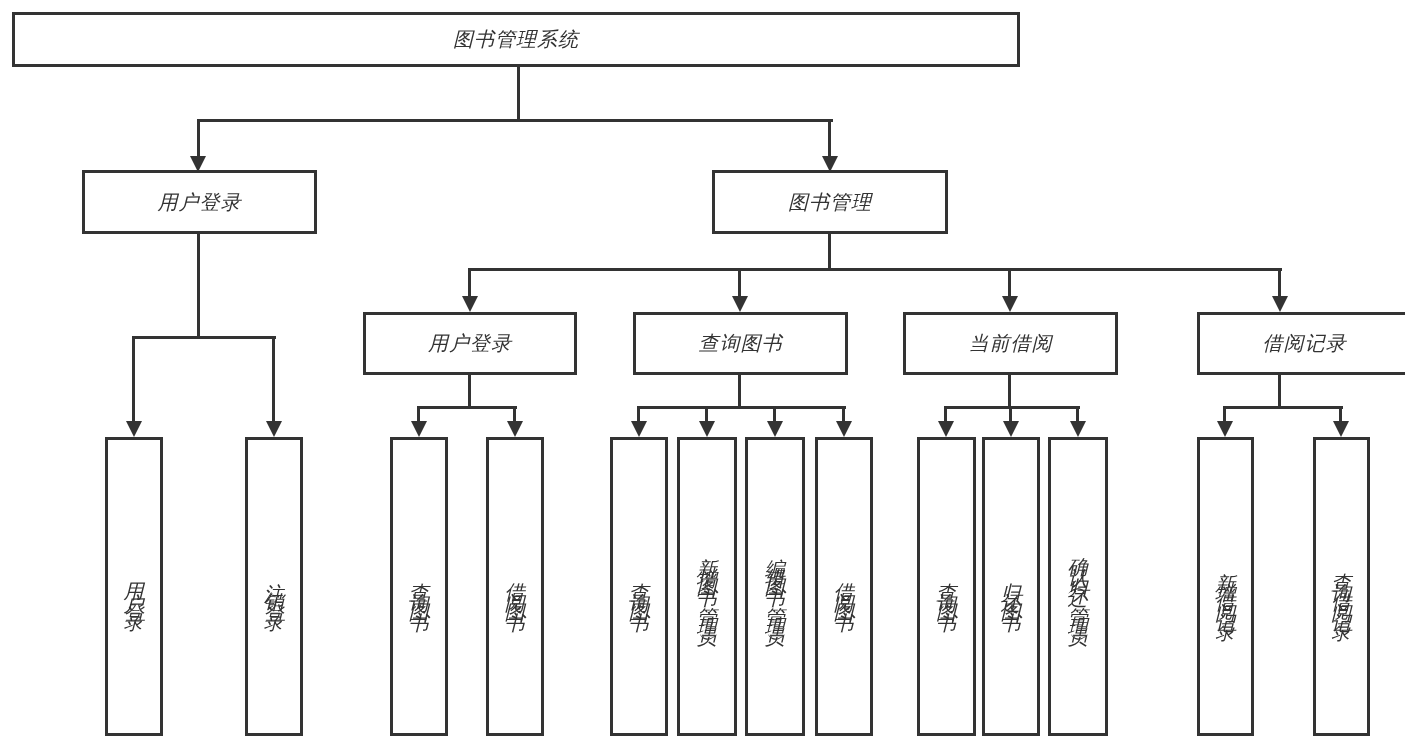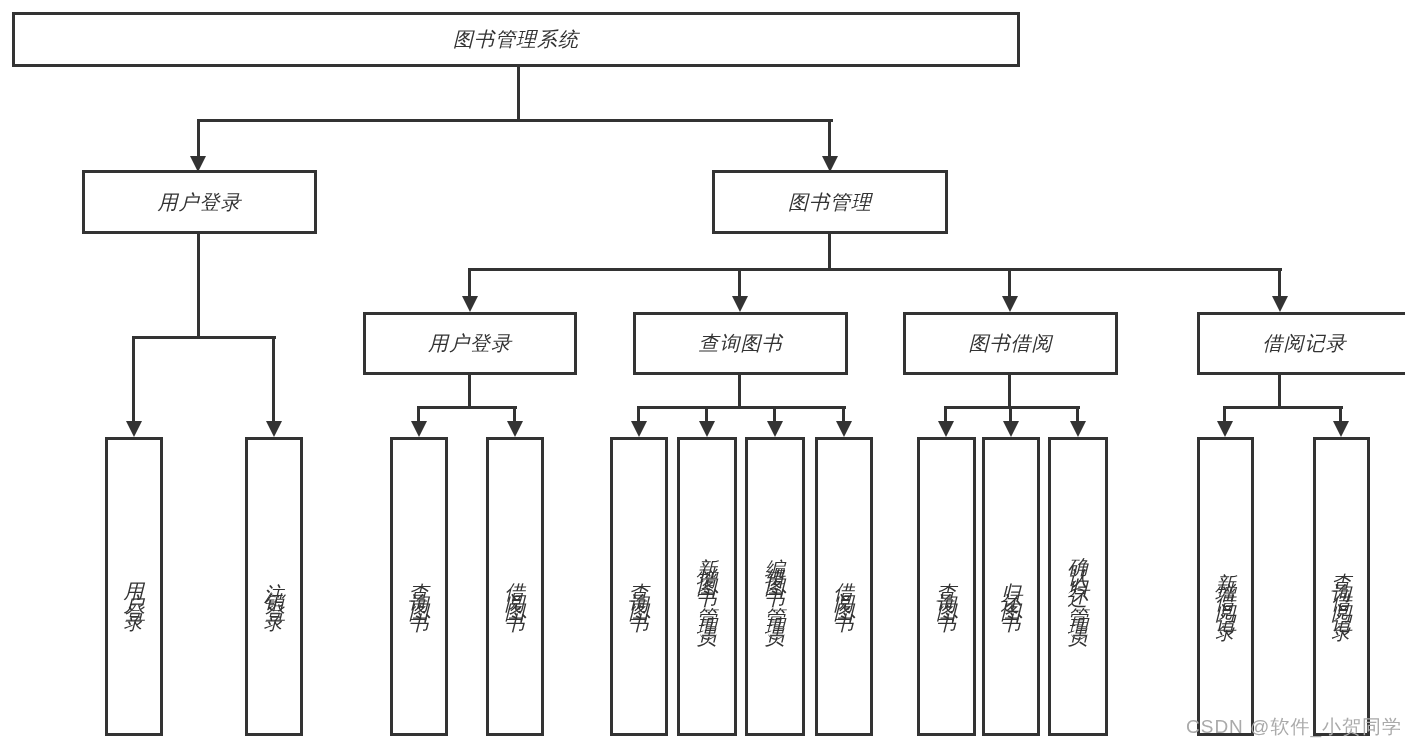--- a/index.html
+++ b/index.html
@@ -92,21 +92,21 @@
   <div class="vline" style="left:1278px; top:268px; width:3px; height:30px;"></div>
   <div class="arrow" style="left:1272px; top:296px;"></div>
 
   <div class="box" style="left:363px; top:312px; width:214px; height:63px;">
     <span>用户登录</span>
   </div>
   <div class="box" style="left:633px; top:312px; width:215px; height:63px;">
     <span>查询图书</span>
   </div>
   <div class="box" style="left:903px; top:312px; width:215px; height:63px;">
-    <span>图书借阅</span>
+    <span>当前借阅</span>
   </div>
   <div class="box" style="left:1173px; top:312px; width:215px; height:63px;margin-left:24px;">
     <span>借阅记录</span>
   </div>
 
   <div class="vline" style="left:468px; top:375px; width:3px; height:34px;"></div>
   <div class="vline" style="left:738px; top:375px; width:3px; height:34px;"></div>
   <div class="vline" style="left:1008px; top:375px; width:3px; height:34px;"></div>
   <div class="vline" style="left:1278px; top:375px; width:3px; height:34px;"></div>
 
@@ -177,15 +177,14 @@
     <span>确认归还（管理员）</span>
   </div>
 
   <div class="box vbox" style="left:1197px; top:437px; width:57px; height:299px;">
     <span>新增借阅记录</span>
   </div>
   <div class="box vbox" style="left:1313px; top:437px; width:57px; height:299px;">
     <span>查询借阅记录</span>
   </div>
 
-  <div class="watermark">CSDN @软件_小贺同学</div>
 
 </div>
 
 </body></html>

